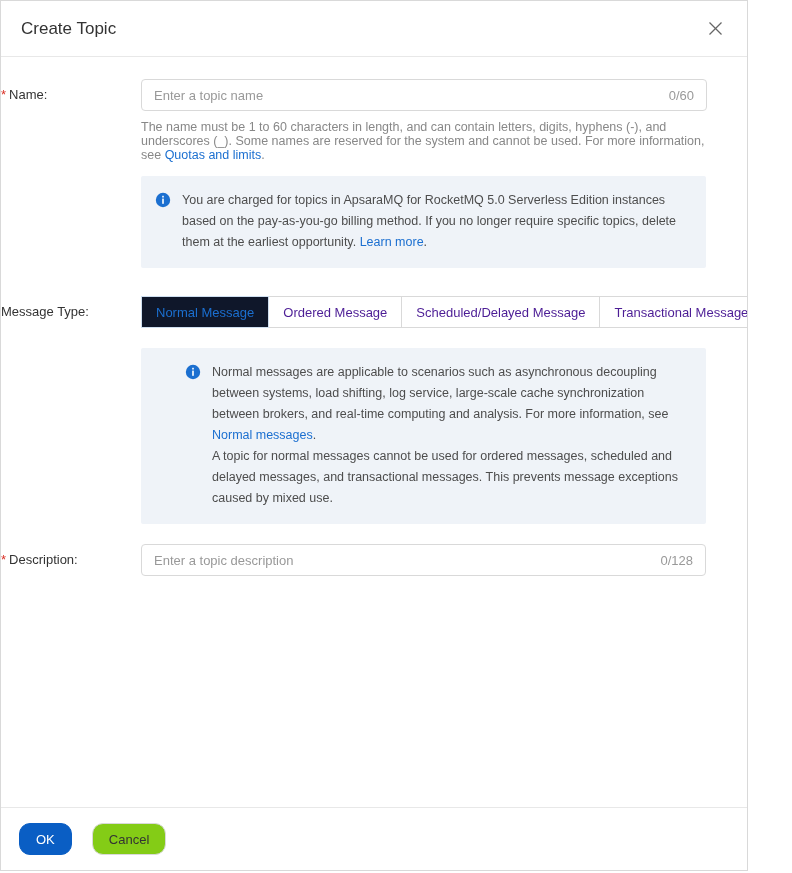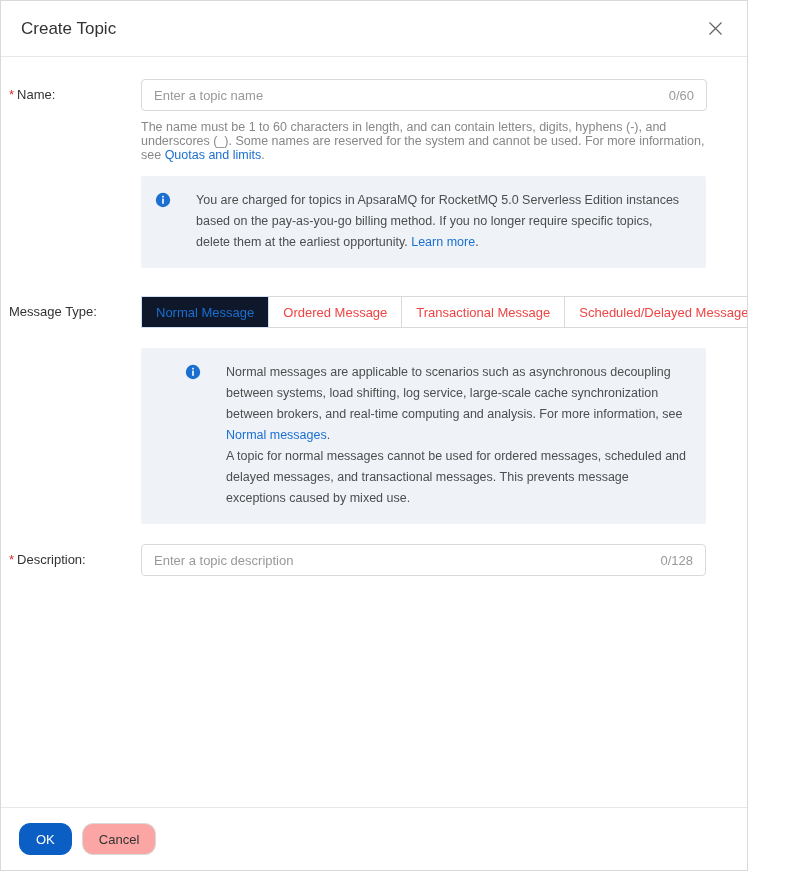--- a/index.html
+++ b/index.html
@@ -60,21 +60,21 @@
 
   .form-row {
     display: flex;
     align-items: flex-start;
     padding: 0 40px 0 0;
   }
   .form-label {
     width: 140px;
     min-width: 140px;
     text-align: left;
-    padding-left: 8px;
+    padding-left: 0;
     box-sizing: border-box;
     font-size: 13px;
     color: #333333;
     line-height: 32px;
   }
   .req-star {
     color: #d93026;
     margin-right: 3px;
   }
   .form-field {
@@ -138,39 +138,38 @@
     min-width: 16px;
     height: 16px;
     margin-right: 11px;
     margin-top: 2px;
   }
   .info-icon svg { display: block; }
   .info-text {
     font-size: 12.5px;
     line-height: 21px;
     color: #4d4d4d;
-    margin-left: 14px;
   }
   .info-text p {
     margin: 0;
   }
 
   .tabs {
     display: flex;
     height: 32px;
   }
   .tab {
     border: 1px solid #d9d9d9;
     border-left: none;
     padding: 0 14px;
     height: 32px;
     display: flex;
     align-items: center;
     font-size: 13px;
-    color: #ef4444;
+    color: #4c1d95;
     background: #ffffff;
     cursor: pointer;
     box-sizing: border-box;
     white-space: nowrap;
   }
   .tab:first-child {
     border-left: 1px solid #d9d9d9;
   }
   .tab.active {
     color: #1b6fd0;
@@ -203,24 +202,24 @@
     display: inline-flex;
     align-items: center;
     justify-content: center;
   }
   .btn-primary {
     background: #0a5ec4;
     color: #ffffff;
     border: 1px solid #0a5ec4;
   }
   .btn-default {
-    background: #fca5a5;
+    background: #84cc16;
     color: #333333;
     border: 1px solid #d9d9d9;
-    margin-left: 10px;
+    margin-left: 20px;
     min-width: 72px;
   }
 </style>
 </head>
 <body>
 
 <div class="dialog">
 
   <div class="dialog-header">
     <div class="dialog-title">Create Topic</div>
@@ -263,22 +262,22 @@
     </div>
 
     <div class="spacer-40"></div>
 
     <div class="form-row">
       <div class="form-label">Message Type:</div>
       <div class="form-field">
         <div class="tabs">
           <div class="tab active">Normal Message</div>
           <div class="tab">Ordered Message</div>
+          <div class="tab">Scheduled/Delayed Message</div>
           <div class="tab">Transactional Message</div>
-          <div class="tab">Scheduled/Delayed Message</div>
         </div>
 
         <div class="info-box" style="max-width:565px; margin-top:20px;padding-left:44px;">
           <div class="info-icon">
             <svg width="16" height="16" viewBox="0 0 16 16" aria-hidden="true">
               <circle cx="8" cy="8" r="7.2" fill="#1b6fd0"></circle>
               <rect x="7.2" y="6.6" width="1.6" height="5.2" fill="#ffffff"></rect>
               <rect x="7.2" y="3.8" width="1.6" height="1.7" fill="#ffffff"></rect>
             </svg>
           </div>

